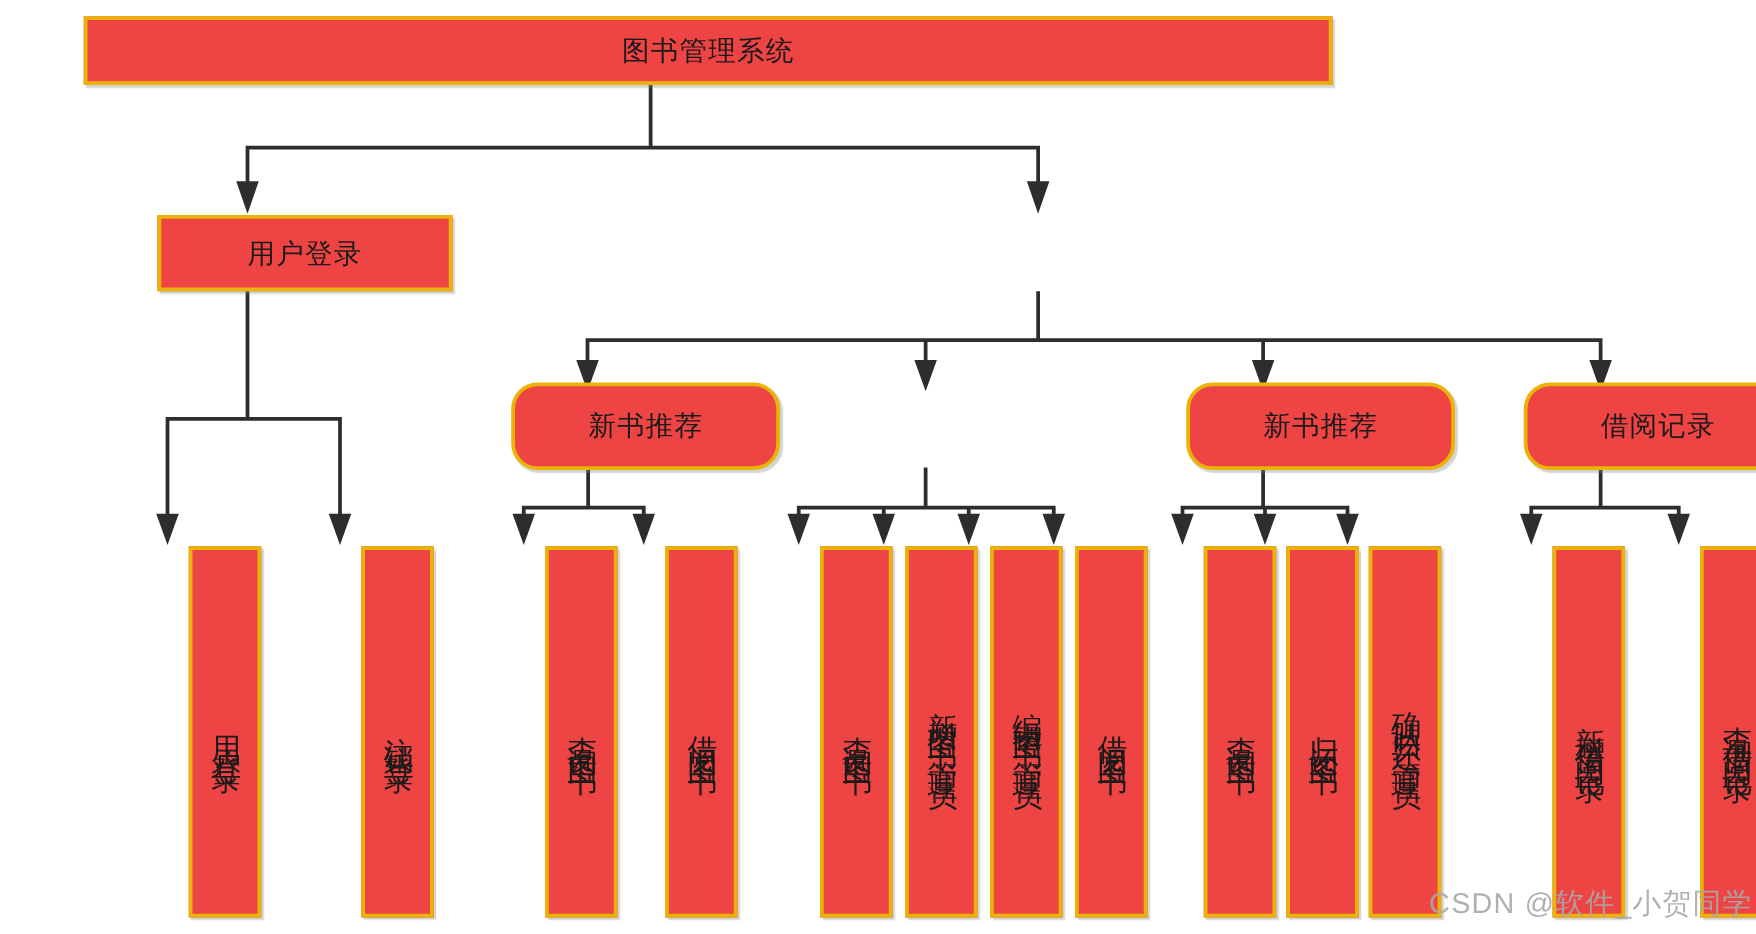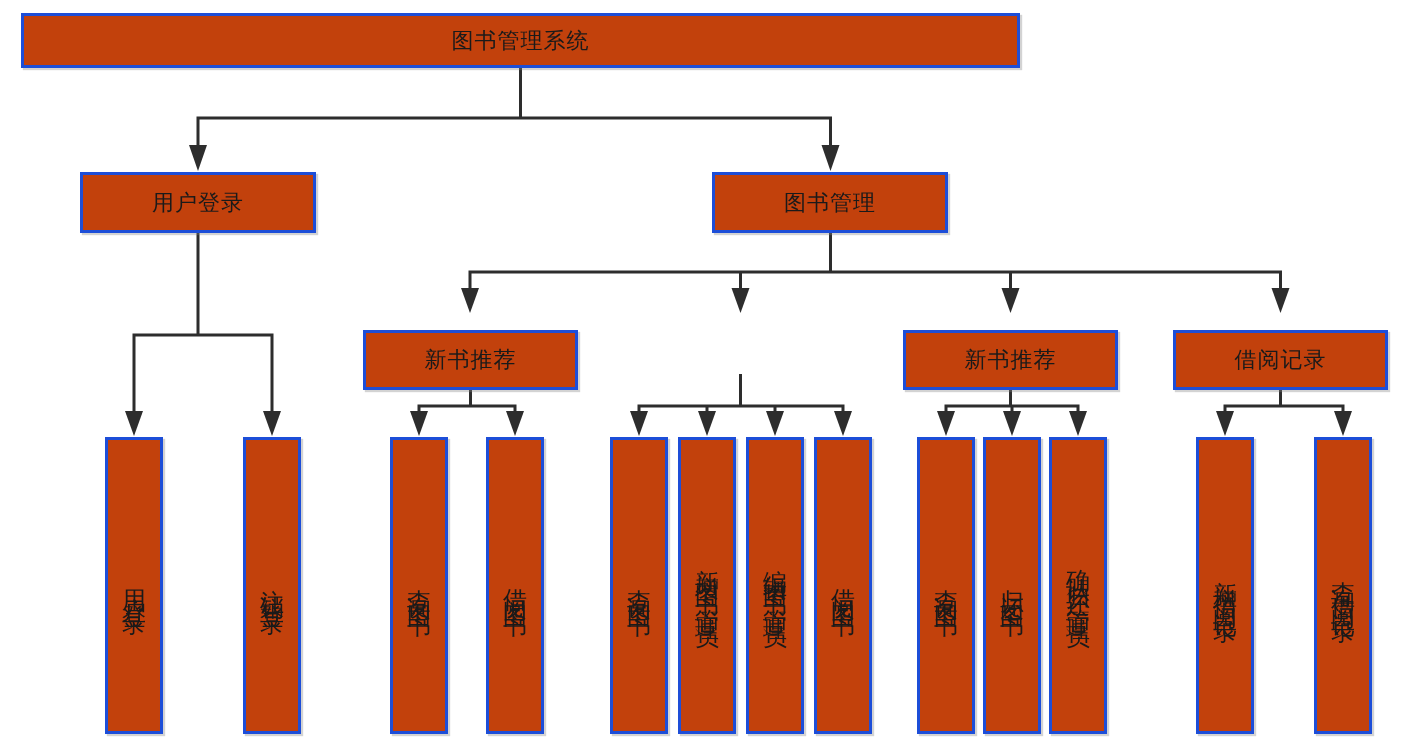--- a/index.html
+++ b/index.html
@@ -12,47 +12,48 @@
     overflow: hidden;
   }
   #wires {
     position: absolute;
     left: 0; top: 0;
     width: 1405px; height: 747px;
   }
   .box {
     position: absolute;
     box-sizing: border-box;
-    border: 3px solid #1d4ed8;
-    background: #c2410c;
+    border: 3px solid #eab308;
+    background: #ef4444;
     color: #1a1a1a;
     display: flex;
     align-items: center;
     justify-content: center;
     box-shadow: 2px 2px 1px rgba(130,130,130,0.35);
+    margin-left: 46px;
   }
   .hlabel {
     font-size: 22px;
     letter-spacing: 1px;
     white-space: nowrap;
   }
   .leaf {
     top: 437px;
     width: 58px;
     height: 297px;
     writing-mode: vertical-rl;
     text-orientation: mixed;
     font-size: 24px;
     letter-spacing: 8px;
     line-height: 1;
     white-space: nowrap;
   }
   .root-box  { left: 21px;  top: 13px;  width: 999px; height: 55px; }
   .lvl2      { top: 172px; width: 236px; height: 61px; }
-  .lvl3      { top: 330px; width: 215px; height: 60px; }
+  .lvl3      { top: 306px; width: 215px; height: 70px; border-radius: 21px; }
   #watermark {
     position: absolute;
     top: 707px;
     right: 3px;
     font-size: 23px;
     color: #a8a8a8;
     opacity: 0.9;
     letter-spacing: 1px;
     white-space: nowrap;
     z-index: 5;
@@ -102,21 +103,20 @@
       <polygon points="1003,411 1021,411 1012,436"></polygon>
       <polygon points="1069,411 1087,411 1078,436"></polygon>
       <polygon points="1216,411 1234,411 1225,436"></polygon>
       <polygon points="1334,411 1352,411 1343,436"></polygon>
     </g>
   </svg>
 
   <div class="box root-box hlabel">图书管理系统</div>
 
   <div class="box lvl2 hlabel" style="left:80px">用户登录</div>
-  <div class="box lvl2 hlabel" style="left:712px">图书管理</div>
 
   <div class="box lvl3 hlabel" style="left:363px">新书推荐</div>
   <div class="box lvl3 hlabel" style="left:903px">新书推荐</div>
   <div class="box lvl3 hlabel" style="left:1173px">借阅记录</div>
 
   <div class="box leaf" style="left:105px">用户登录</div>
   <div class="box leaf" style="left:243px">注销登录</div>
 
   <div class="box leaf" style="left:390px">查询图书</div>
   <div class="box leaf" style="left:486px">借阅图书</div>
@@ -126,14 +126,15 @@
   <div class="box leaf" style="left:746px">编辑图书（管理员）</div>
   <div class="box leaf" style="left:814px">借阅图书</div>
 
   <div class="box leaf" style="left:917px">查询图书</div>
   <div class="box leaf" style="left:983px">归还图书</div>
   <div class="box leaf" style="left:1049px">确认归还（管理员）</div>
 
   <div class="box leaf" style="left:1196px">新增借阅记录</div>
   <div class="box leaf" style="left:1314px">查询借阅记录</div>
 
+  <div id="watermark">CSDN @软件_小贺同学</div>
 
 </div>
 
 </body></html>

